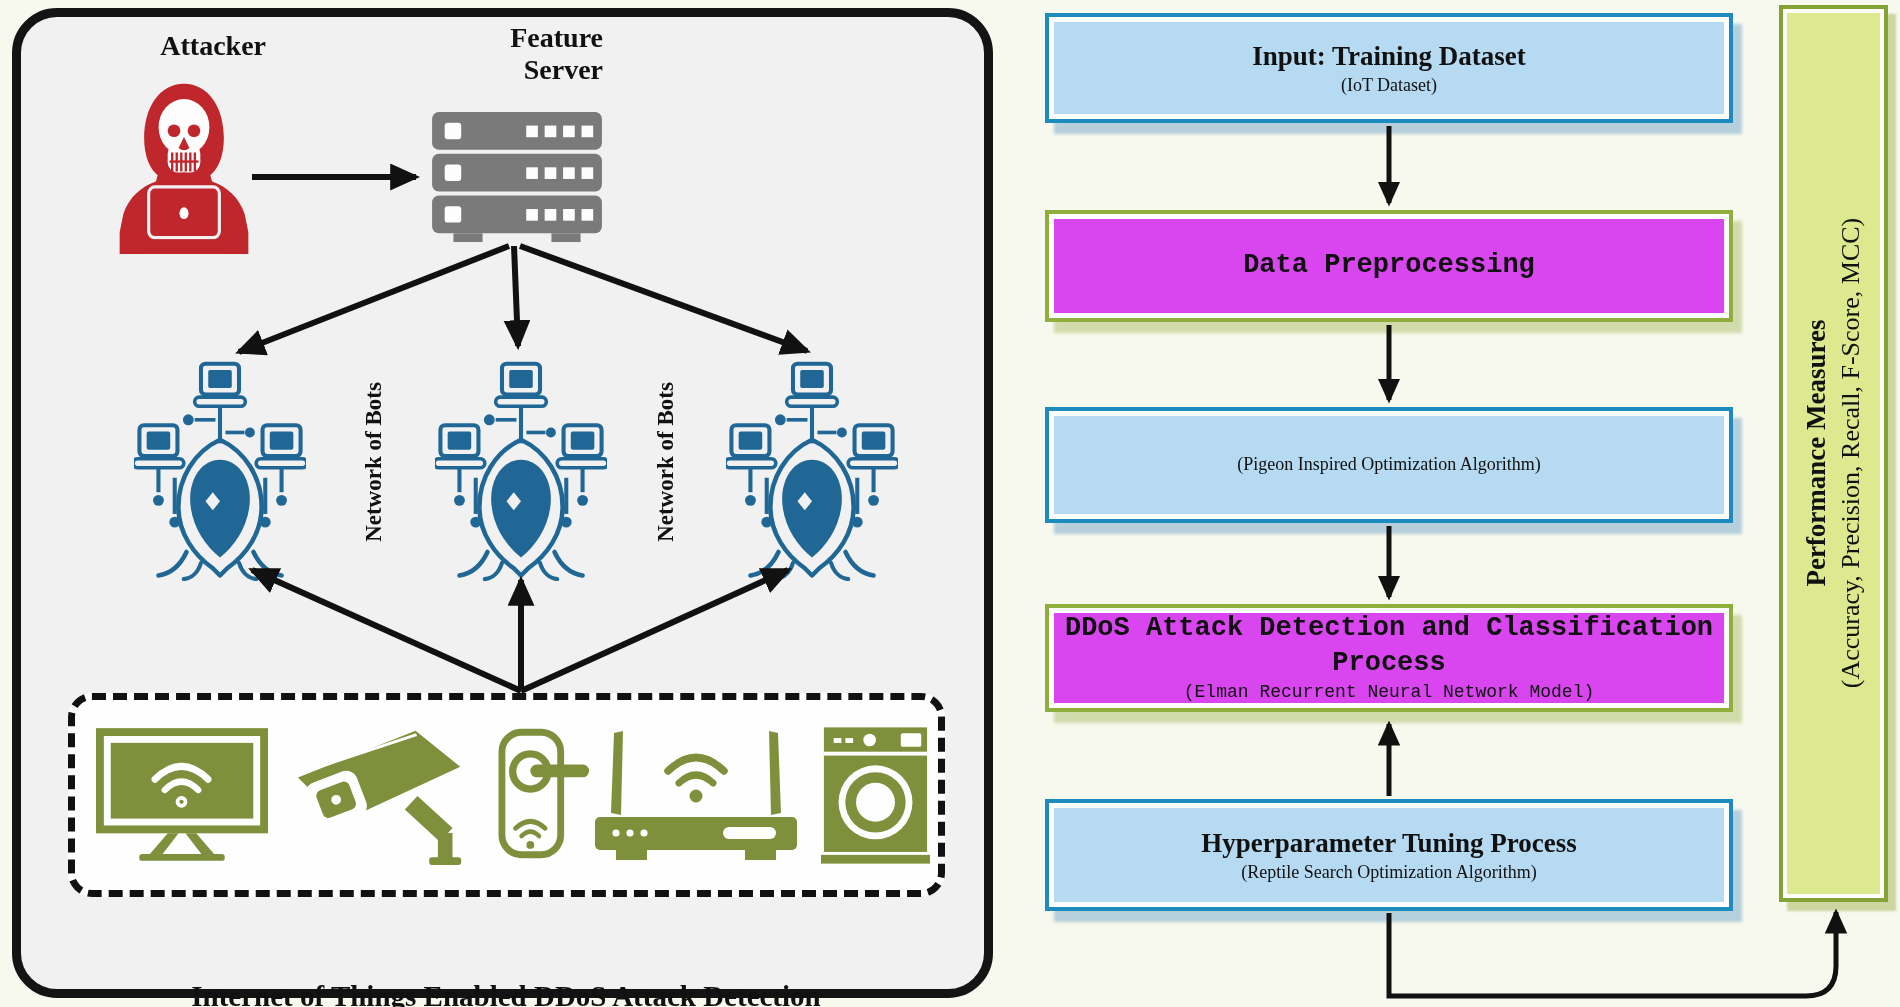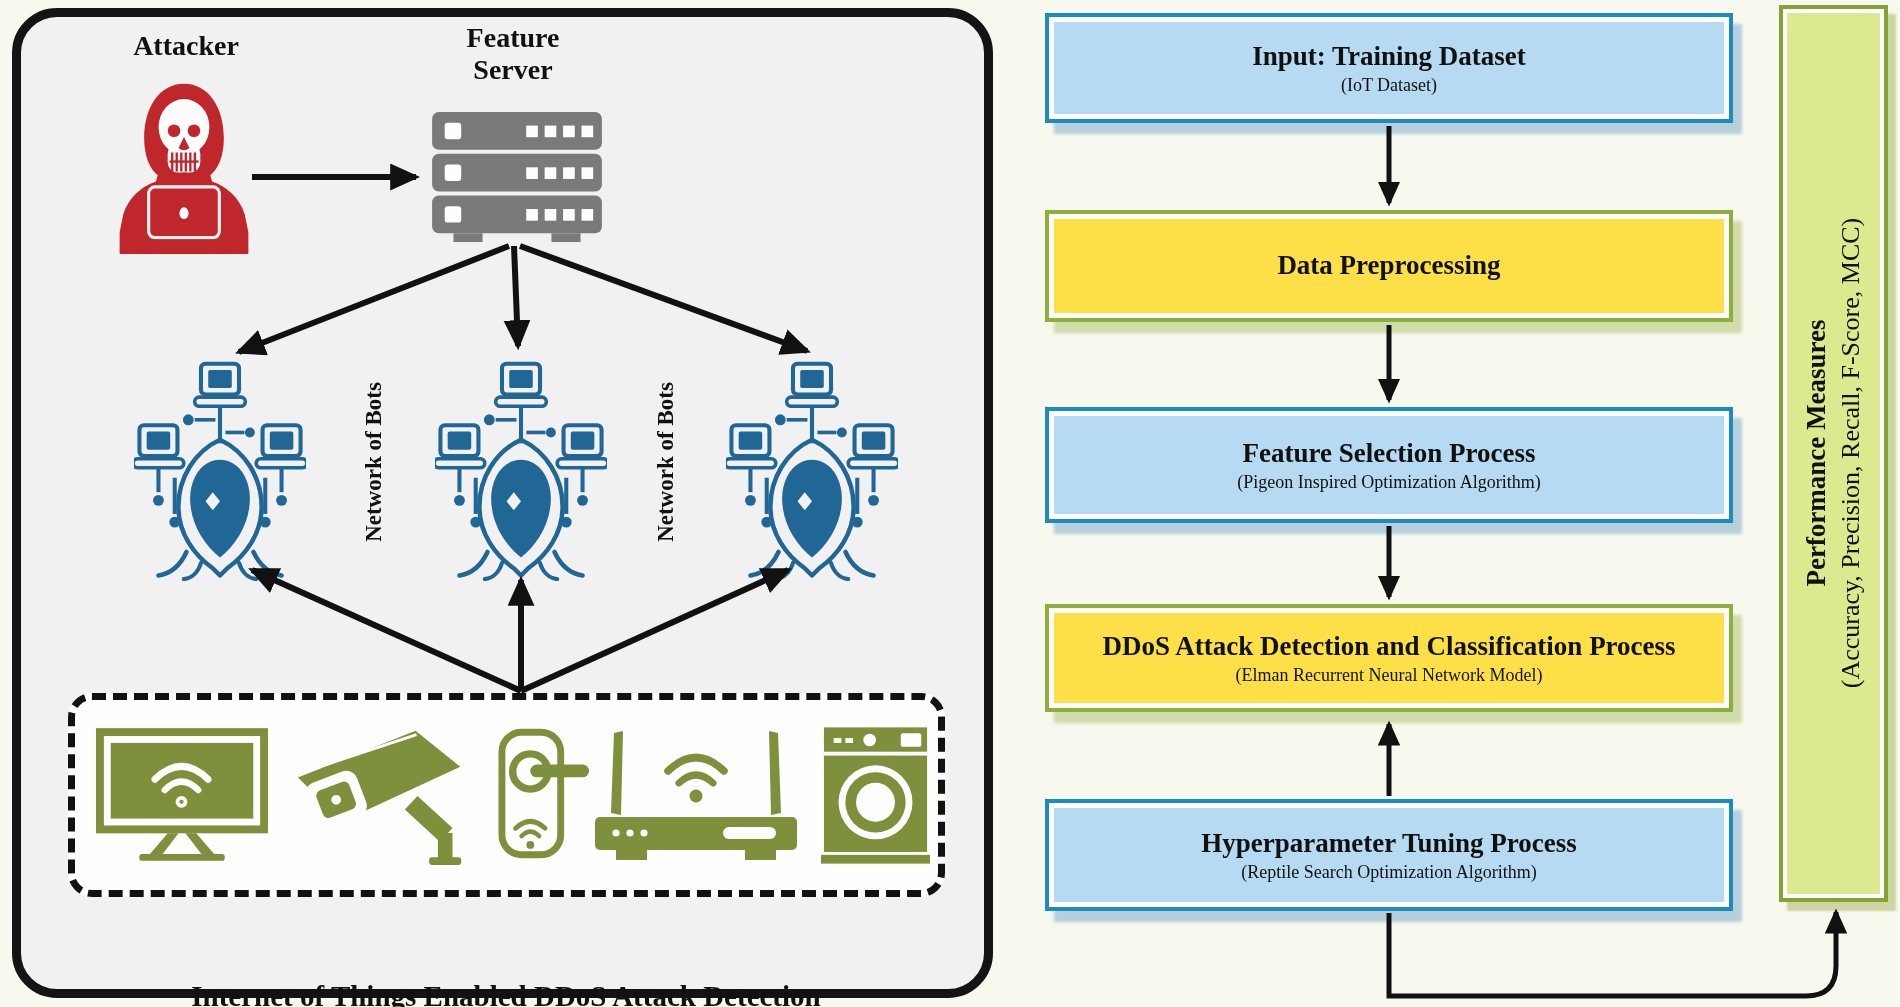--- a/index.html
+++ b/index.html
@@ -11,21 +11,21 @@
   }
   .abs{position:absolute;}
 
   
   #left-panel{
     left:12px;top:8px;width:981px;height:990px;box-sizing:border-box;
     border:9px solid #141414;border-radius:45px;background:#f1f1f1;
   }
   .panel-label{
     position:absolute;font-weight:bold;font-size:28px;line-height:1.15;
-    text-align:center;color:#111;z-index:3;
+    text-align:right;color:#111;z-index:3;
   }
   .rot-label{
     position:absolute;font-weight:bold;font-size:23px;text-align:center;
     transform:rotate(-90deg);white-space:nowrap;z-index:3;color:#111;
   }
   #iot-dashed-box{
     left:68px;top:693px;width:877px;height:204px;box-sizing:border-box;
     border:7px dashed #111;border-radius:24px;background:#fefefe;z-index:2;
   }
   #iot-caption{
@@ -38,22 +38,23 @@
   .fc-box{
     position:absolute;left:1045px;width:688px;box-sizing:border-box;
     display:flex;flex-direction:column;align-items:center;justify-content:center;
     text-align:center;z-index:3;
   }
   .fc-box.blue{
     background:#b5daf1;border:4px solid #1d8bbd;
     box-shadow:inset 0 0 0 5px #fdfdfd, 9px 11px 3px rgba(128,173,205,.55);
   }
   .fc-box.green{
-    background:#fde047;border:4px solid #8fae3b;
+    background:#d946ef;border:4px solid #8fae3b;
     box-shadow:inset 0 0 0 5px #fdfdfd, 9px 11px 3px rgba(178,194,118,.55);
+    font-family:Liberation Mono, monospace;
   }
   .fc-title{font-weight:bold;font-size:27px;line-height:1.3;padding:0 8px;}
   .fc-sub{font-size:18px;line-height:1.3;}
 
   #perf-bar{
     left:1779px;top:5px;width:109px;height:897px;box-sizing:border-box;
     background:#dce98e;border:4px solid #84a336;
     box-shadow:inset 0 0 0 4px #fdfdfd, 8px 9px 2px rgba(176,190,110,.6);
     z-index:3;
   }
@@ -240,21 +241,20 @@
 <div class="fc-box blue" style="top:13px;height:110px">
   <div class="fc-title">Input: Training Dataset</div>
   <div class="fc-sub">(IoT Dataset)</div>
 </div>
 
 <div class="fc-box green" style="top:210px;height:112px">
   <div class="fc-title">Data Preprocessing</div>
 </div>
 
 <div class="fc-box blue" style="top:407px;height:116px">
-  <div class="fc-title">Feature Selection Process</div>
   <div class="fc-sub">(Pigeon Inspired Optimization Algorithm)</div>
 </div>
 
 <div class="fc-box green" style="top:604px;height:108px">
   <div class="fc-title">DDoS Attack Detection and Classification Process</div>
   <div class="fc-sub">(Elman Recurrent Neural Network Model)</div>
 </div>
 
 <div class="fc-box blue" style="top:799px;height:112px">
   <div class="fc-title">Hyperparameter Tuning Process</div>

